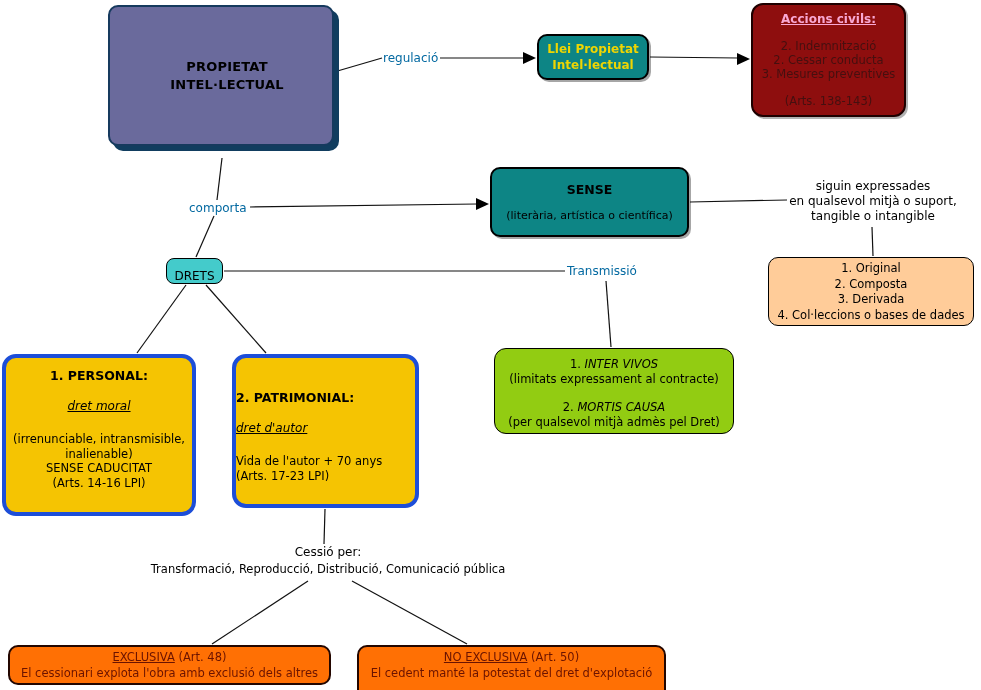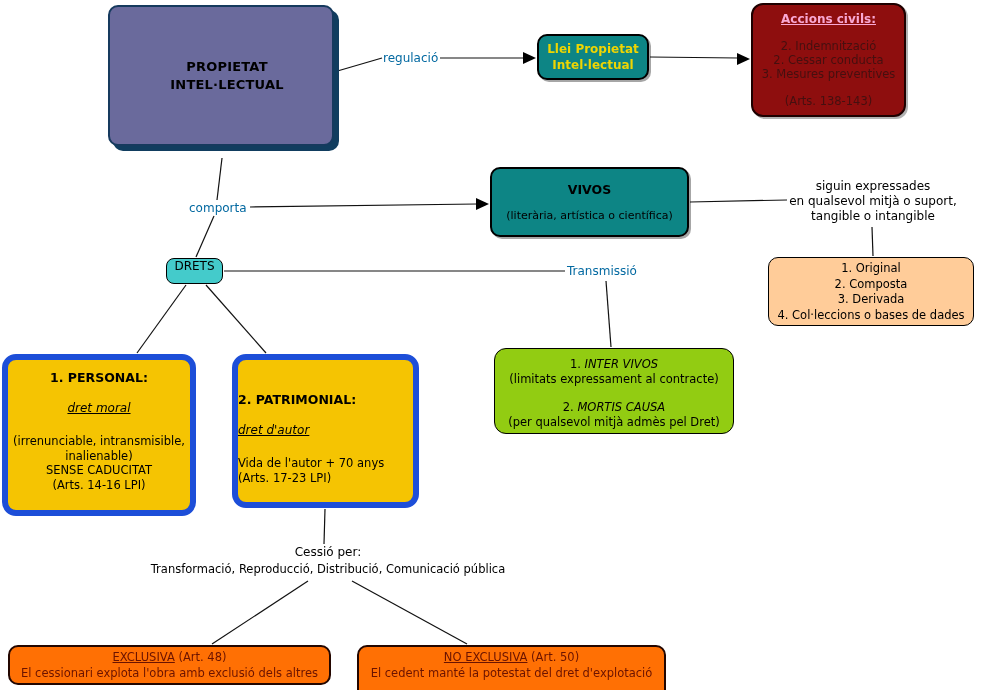--- a/index.html
+++ b/index.html
@@ -42,31 +42,31 @@
     font-size:12px;line-height:15px;
   }
   #node-tipus{
     left:768px;top:257px;width:206px;height:69px;background:#FFCC99;
     border:1.5px solid #000;border-radius:10px;padding-top:3px;
     font-size:11.5px;line-height:15.5px;white-space:nowrap;
   }
   #node-drets{
     left:166px;top:258px;width:57px;height:26px;background:#44CBCB;
     border:1.6px solid #000;border-radius:8px;
-    display:flex;align-items:flex-start;justify-content:center;font-size:12px;
+    display:flex;align-items:flex-end;justify-content:center;font-size:12px;
   }
   #node-green{
     left:494px;top:348px;width:240px;height:86px;background:#92CC12;
     border:1.6px solid #000;border-radius:12px;padding-top:8px;
     font-size:11.5px;line-height:15px;white-space:nowrap;
   }
   #node-green .it{font-style:italic;}
   #node-green .g2{margin-top:13px;}
   .ybox{
-    background:#F5C402;border:6px solid #1d4ed8;border-radius:14px;
+    background:#F5C402;border:4px solid #1d4ed8;border-radius:14px;
   }
   #node-personal{left:2px;top:354px;width:194px;height:162px;position:absolute;z-index:2;text-align:center;padding-top:10px;box-sizing:border-box;}
   #node-patrimonial{left:232px;top:354px;width:187px;height:154px;position:absolute;z-index:2;text-align:left;padding-top:32px;box-sizing:border-box;}
   .ybox .ttl{font-weight:bold;font-size:12.5px;}
   .ybox .sub{margin-top:16px;font-size:12px;font-style:italic;text-decoration:underline;}
   .ybox .body{margin-top:19px;font-size:11.5px;line-height:14.5px;}
   #text-cessio{
     left:141px;top:545px;width:374px;position:absolute;z-index:2;text-align:center;font-size:12px;
   }
   #text-cessio .l2{font-size:11.5px;white-space:nowrap;margin-top:3px;}
@@ -124,21 +124,21 @@
 
   <div class="node" id="node-accions">
     <div class="ttl">Accions civils:</div>
     <div>2. Indemnització</div>
     <div>2. Cessar conducta</div>
     <div>3. Mesures preventives</div>
     <div class="ref">(Arts. 138-143)</div>
   </div>
 
   <div class="node" id="node-obra">
-    <div class="ttl">VIVOS</div>
+    <div class="ttl">SENSE</div>
     <div class="sub">(literària, artística o científica)</div>
   </div>
 
   <div id="text-expressades">
     <div>siguin expressades</div>
     <div>en qualsevol mitjà o suport,</div>
     <div>tangible o intangible</div>
   </div>
 
   <div class="node" id="node-tipus">

